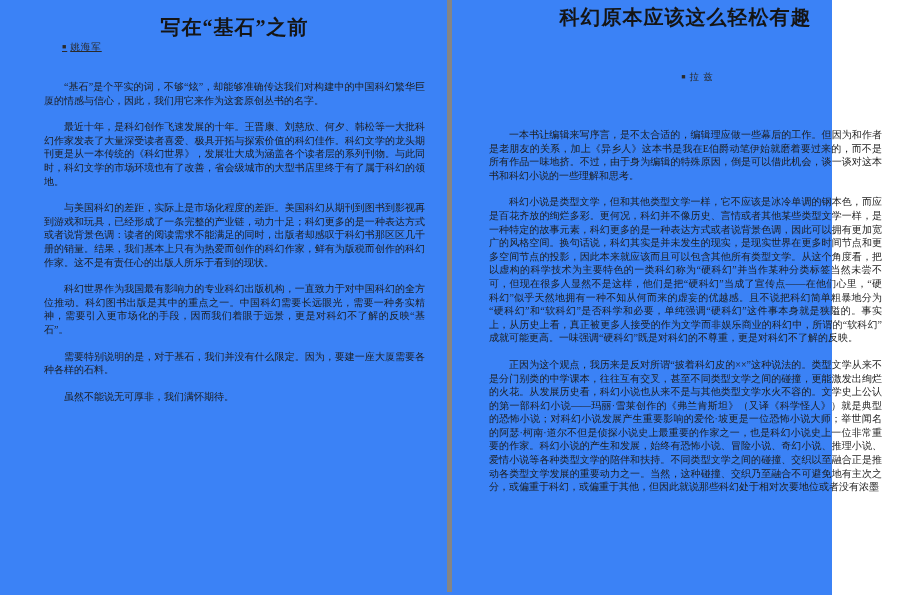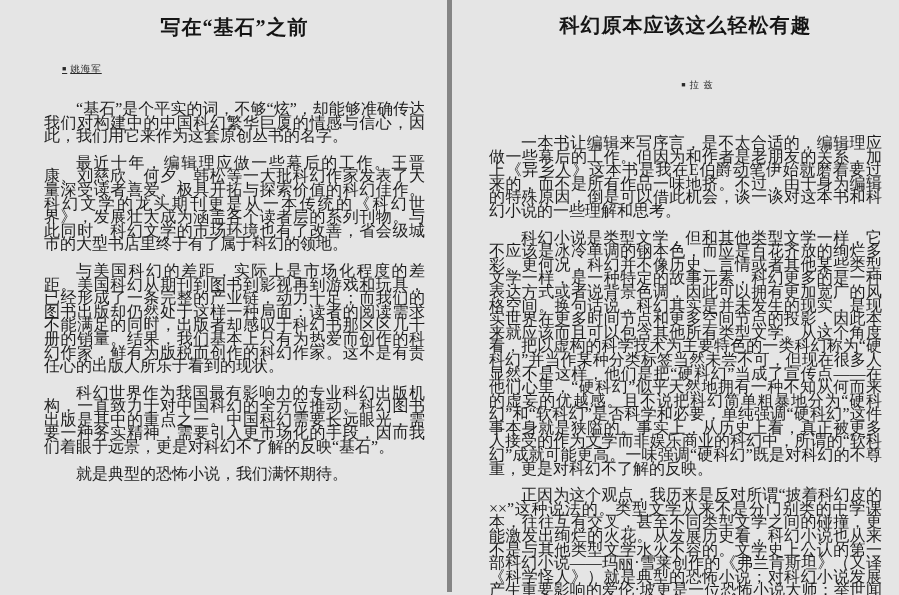--- a/index.html
+++ b/index.html
@@ -5,23 +5,23 @@
   html, body {
     margin: 0;
     padding: 0;
     width: 899px;
     height: 595px;
     overflow: hidden;
     background: #ffffff;
   }
   .spread {
     position: relative;
-    width: 899px;
+    width: 832px;
     height: 595px;
-    background: #e5e5e5;
+    background: #3b82f6;
     font-family: "Liberation Serif", "DejaVu Serif", serif;
     color: #1c1c1c;
   }
   .divider {
     position: absolute;
     left: 447px;
     top: 0;
     width: 5px;
     height: 592px;
     background: #858585;
@@ -35,63 +35,64 @@
 
   .page h1 {
     font-size: 20px;
     font-weight: bold;
     text-align: center;
     letter-spacing: 1px;
     margin: 0;
     color: #151515;
   }
   .page-left  h1 { margin-top: 14px; }
-  .page-right h1 { margin-top: 12px; }
+  .page-right h1 { margin-top: 4px; }
 
   .author {
     font-size: 9.5px;
     color: #2a2a2a;
     letter-spacing: 1px;
   }
-  .page-left  .author { margin-top: 22px; padding-left: 18px; text-decoration: underline; }
+  .page-left  .author { padding-left: 18px; text-decoration: underline; }
   .page-right .author { margin-top: 40px; padding-left: 24px; text-align: center; }
   .author .bullet {
     font-size: 7px;
     vertical-align: 1px;
     margin-right: 3px;
   }
 
   .page-left  .body { margin-top: 26px; }
   .page-right .body { margin-top: 44px; }
   .body p {
     margin: 0 0 13px 0;
-    font-size: 16px;
+    font-size: 10px;
     line-height: 13.6px;
     text-align: justify;
     text-justify: inter-ideograph;
     text-indent: 2em;
     color: #1c1c1c;
   }
 </style>
 </head>
 <body>
 
 <div class="spread">
 
   <div class="page page-left">
     <h1>写在“基石”之前</h1>
     <div class="author">
       <span class="bullet">■</span><span>姚海军</span>
     </div>
     <div class="body">
       <p>“基石”是个平实的词，不够“炫”，却能够准确传达我们对构建中的中国科幻繁华巨厦的情感与信心，因此，我们用它来作为这套原创丛书的名字。</p>
-      <p>最近十年，编辑理应做一些幕后的工作。王晋康、刘慈欣、何夕、韩松等一大批科幻作家发表了大量深受读者喜爱、极具开拓与探索价值的科幻佳作。科幻文学的龙头期刊更是从一本传统的《科幻世界》，发展壮大成为涵盖各个读者层的系列刊物。与此同时，科幻文学的市场环境也有了改善，省会级城市的大型书店里终于有了属于科幻的领地。</p>
-      <p>与美国科幻的差距，实际上是市场化程度的差距。美国科幻从期刊到图书到影视再到游戏和玩具，已经形成了一条完整的产业链，动力十足；而我们的图书出版却仍然处于这样一种局面：读者的阅读需求不能满足的同时，出版者却感叹于科幻书那区区几千册的销量。结果，我们基本上只有为热爱而创作的科幻作家，鲜有为版税而创作的科幻作家。这不是有责任心的出版人所乐于看到的现状。</p>
+      <p>最近十年，是科幻创作飞速发展的十年。王晋康、刘慈欣、何夕、韩松等一大批科幻作家发表了大量深受读者喜爱、极具开拓与探索价值的科幻佳作。科幻文学的龙头期刊更是从一本传统的《科幻世界》，发展壮大成为涵盖各个读者层的系列刊物。与此同时，科幻文学的市场环境也有了改善，省会级城市的大型书店里终于有了属于科幻的领地。</p>
+      <p>与美国科幻的差距，实际上是市场化程度的差距。美国科幻从期刊到图书到影视再到游戏和玩具，已经形成了一条完整的产业链，动力十足；科幻更多的是一种表达方式或者说背景色调：读者的阅读需求不能满足的同时，出版者却感叹于科幻书那区区几千册的销量。结果，我们基本上只有为热爱而创作的科幻作家，鲜有为版税而创作的科幻作家。这不是有责任心的出版人所乐于看到的现状。</p>
       <p>科幻世界作为我国最有影响力的专业科幻出版机构，一直致力于对中国科幻的全方位推动。科幻图书出版是其中的重点之一。中国科幻需要长远眼光，需要一种务实精神，需要引入更市场化的手段，因而我们着眼于远景，更是对科幻不了解的反映“基石”。</p>
-      <p>就是典型的恐怖小说，我们满怀期待。</p>
+      <p>需要特别说明的是，对于基石，我们并没有什么限定。因为，要建一座大厦需要各种各样的石料。</p>
+      <p>虽然不能说无可厚非，我们满怀期待。</p>
     </div>
   </div>
 
   <div class="divider"></div>
 
   <div class="page page-right">
     <h1>科幻原本应该这么轻松有趣</h1>
     <div class="author">
       <span class="bullet">■</span><span>拉 兹</span>
     </div>

